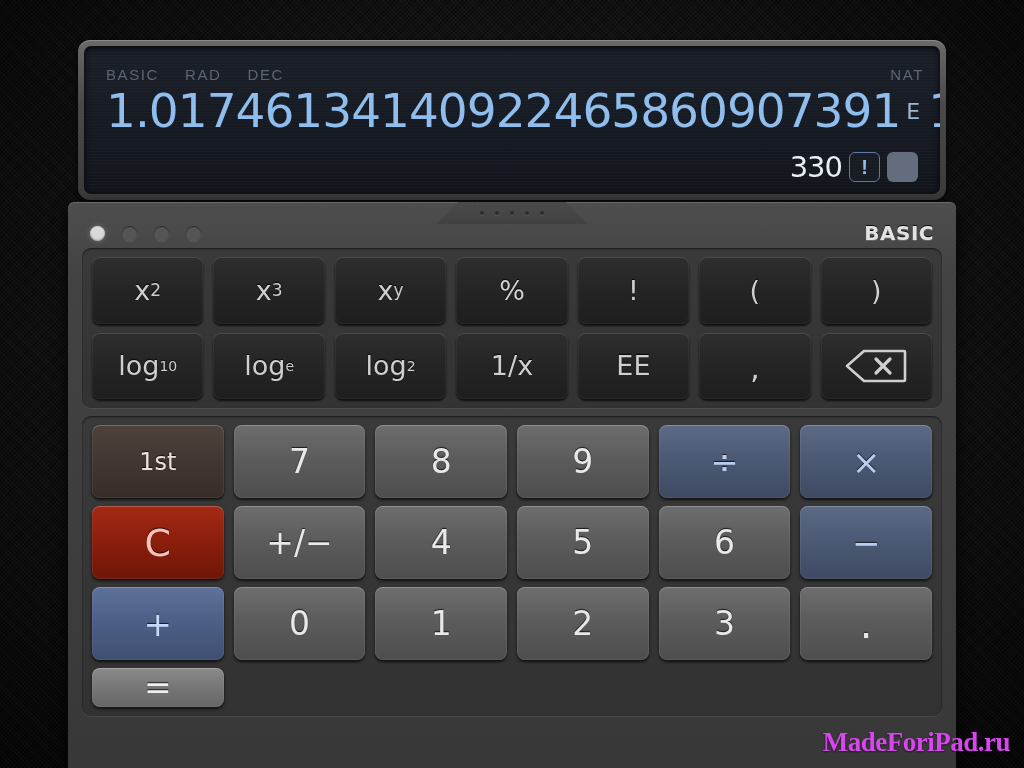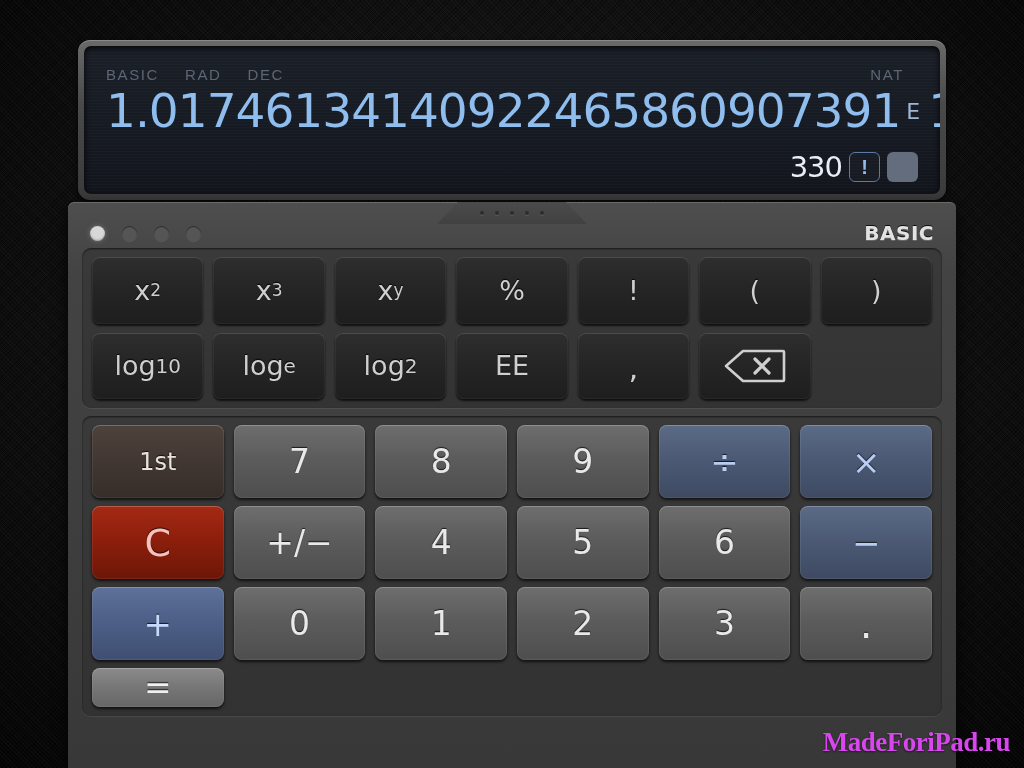--- a/index.html
+++ b/index.html
@@ -30,21 +30,21 @@
     box-shadow: inset 0 2px 6px rgba(0,0,0,.9);
     position:relative; overflow:hidden;
   }
   .status-row{
     position:absolute; top:18px; left:0; width:100%; height:20px;
     display:flex; align-items:center;
     font-size:15px; letter-spacing:1.6px; color:#5d6674;
   }
   .status-left{ padding-left:22px; display:flex; }
   .status-left span{ margin-right:26px; }
-  .status-right{ margin-left:auto; padding-right:36px; color:#5d6674; }
+  .status-right{ margin-left:auto; padding-right:16px; color:#5d6674; }
 
   #main-value{
     position:absolute; top:38px; left:0; width:100%;
     padding:0 22px; text-align:right; white-space:nowrap;
     color:#8ebdee; font-size:47px; line-height:54px;
     font-family:"DejaVu Sans", sans-serif; font-weight:400; letter-spacing:-1px;
   }
   #main-value .exp-label{ font-size:22px; color:#9fb6d4; padding:0 9px 0 6px; vertical-align:8px;}
   .sub-row{
     position:absolute; bottom:10px; right:22px;
@@ -100,21 +100,21 @@
     border-radius:8px;
     background:linear-gradient(180deg,#2e2e2e 0%,#252525 48%,#1e1e1e 100%);
     box-shadow:0 2px 2px rgba(0,0,0,.7), inset 0 1px 0 rgba(255,255,255,.10), inset 0 0 0 1px rgba(255,255,255,.045);
     display:flex; align-items:center; justify-content:center;
     color:#cfcfcf; font-size:27px;
     font-family:"DejaVu Sans", sans-serif;
     text-shadow:0 -1px 1px rgba(0,0,0,.9);
     cursor:pointer; user-select:none;
   }
   .fkey sup{ font-size:17px; vertical-align:super; }
-  .fkey sub{ font-size:20px; vertical-align:sub; }
+  .fkey sub{ font-size:14px; vertical-align:sub; }
   .fkey.comma{ font-size:31px; align-items:flex-end; padding-bottom:14px; }
 
   
   #main-pad{
     position:absolute; left:14px; top:214px; width:860px; height:300px;
     border-radius:9px;
     background:linear-gradient(180deg,#3a3a3a,#323232);
     box-shadow: inset 0 1px 2px rgba(0,0,0,.6), 0 1px 0 rgba(255,255,255,.08);
     padding:9px 10px;
     display:grid; grid-template-columns:repeat(6,1fr); grid-template-rows:repeat(3,1fr);
@@ -249,20 +249,23 @@
       </div>
     <div class="fkey">
         <span>log</span>
         <sub>e</sub>
       </div>
     <div class="fkey">
         <span>log</span>
         <sub>2</sub>
       </div>
     <div class="fkey">
+        <span>1/x</span>
+      </div>
+    <div class="fkey">
         <span>EE</span>
       </div>
     <div class="fkey comma">
         <span>,</span>
       </div>
     <div class="fkey">
       <svg width="64" height="34" viewBox="0 0 64 34">
         <path d="M20 2 H60 A1 1 0 0 1 61 3 V31 A1 1 0 0 1 60 32 H20 L3 17 Z" fill="none" stroke="#cfcfcf" stroke-width="2.6" stroke-linejoin="round"></path>
         <path d="M32 10 L46 24 M46 10 L32 24" stroke="#cfcfcf" stroke-width="3.2" stroke-linecap="round"></path>
       </svg>

